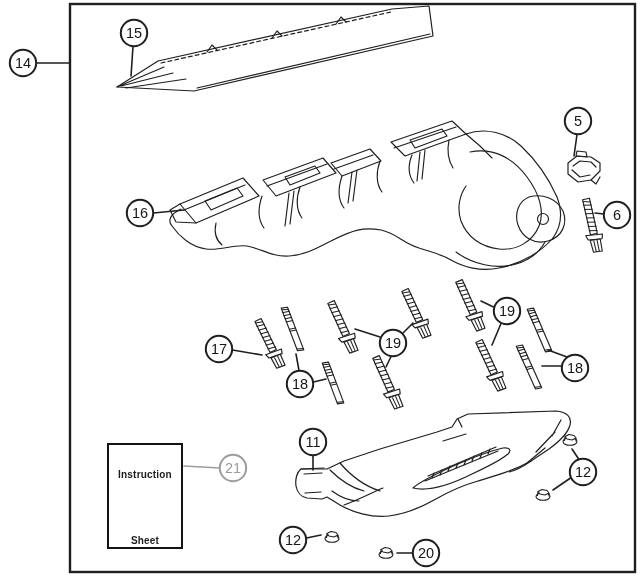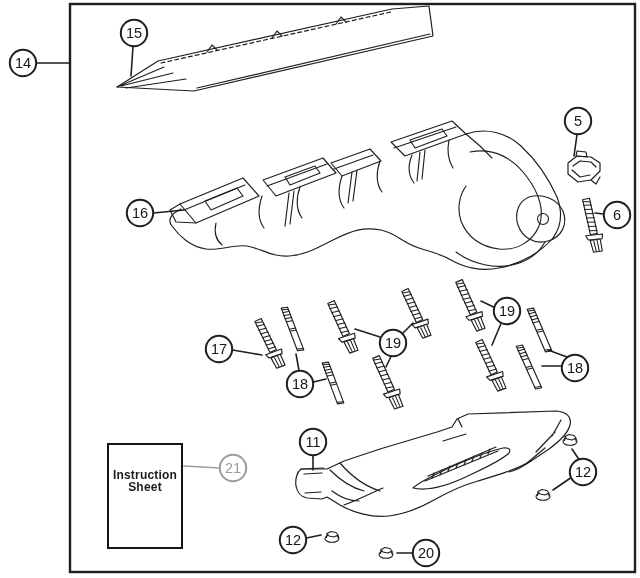--- a/index.html
+++ b/index.html
@@ -2,21 +2,21 @@
 <html><head>
 <meta charset="utf-8">
 <style>
   html,body{margin:0;padding:0;background:#fff;}
   .stage{position:relative;width:640px;height:578px;background:#fff;overflow:hidden;
          font-family:"Liberation Sans",sans-serif;}
   .stage svg{position:absolute;left:0;top:0;}
   .sheet{position:absolute;left:107px;top:443px;width:76px;height:106px;
          border:2.5px solid #141414;background:#fff;box-sizing:border-box;
          display:flex;flex-direction:column;align-items:center;padding-top:24px;
-         font-weight:bold;font-size:12px;line-height:12px;color:#1c1c1c;letter-spacing:.2px;}
+         font-weight:bold;font-size:10px;line-height:12px;color:#1c1c1c;letter-spacing:.2px;justify-content:space-between;}
   text.callout-num{font-family:"Liberation Sans",sans-serif;}
 </style>
 </head>
 <body>
 
 <div class="stage">
 
   <svg id="diagram-svg" width="640" height="578" viewBox="0 0 640 578">
 
     <rect x="70" y="4" width="565" height="568" fill="none" stroke="#1f1f1f" stroke-width="2.4"></rect>

